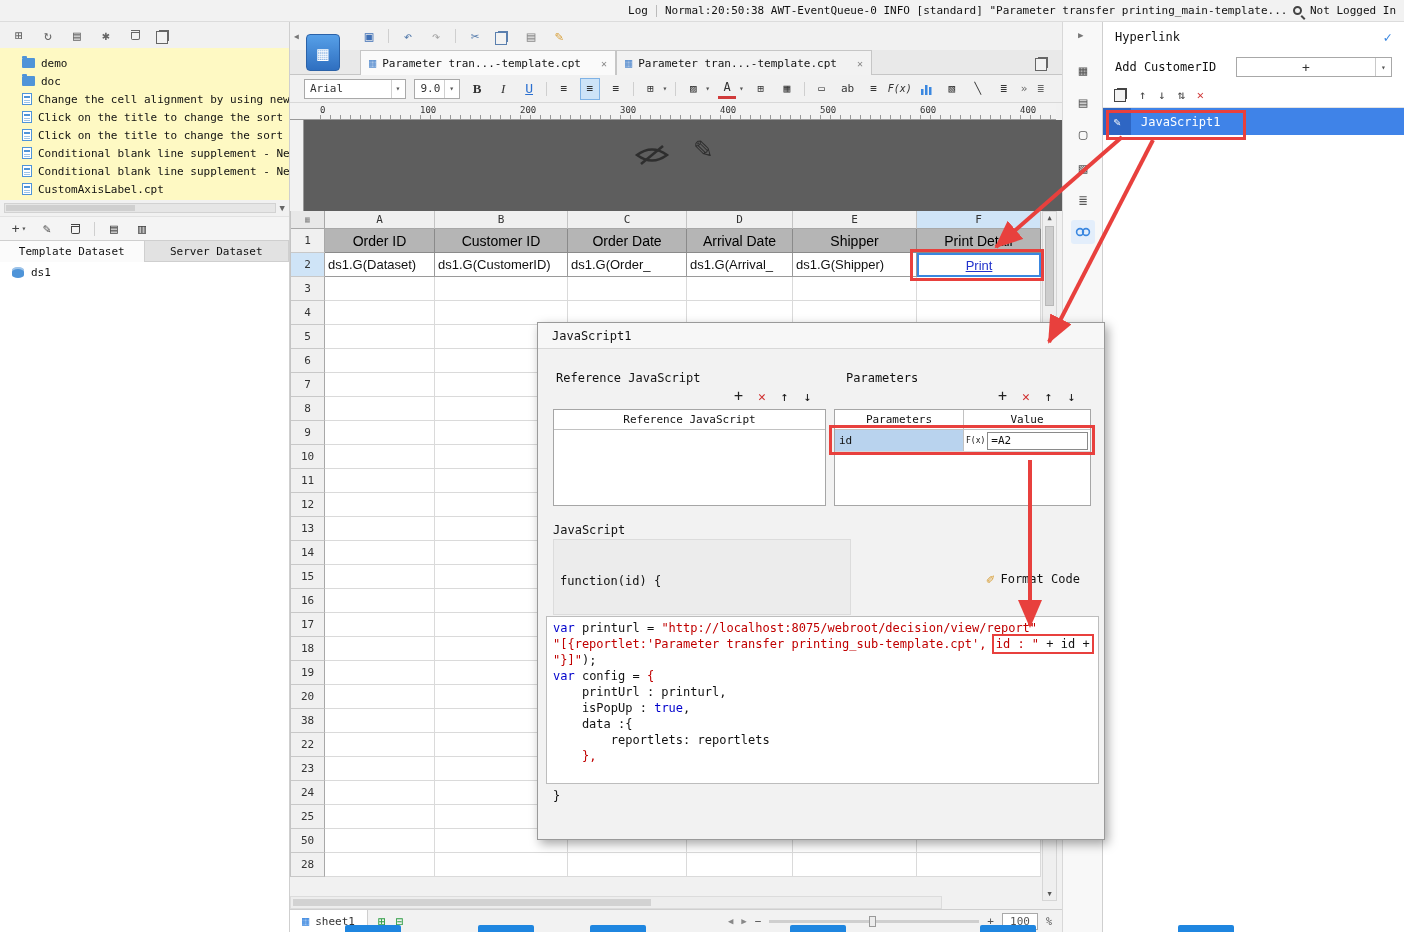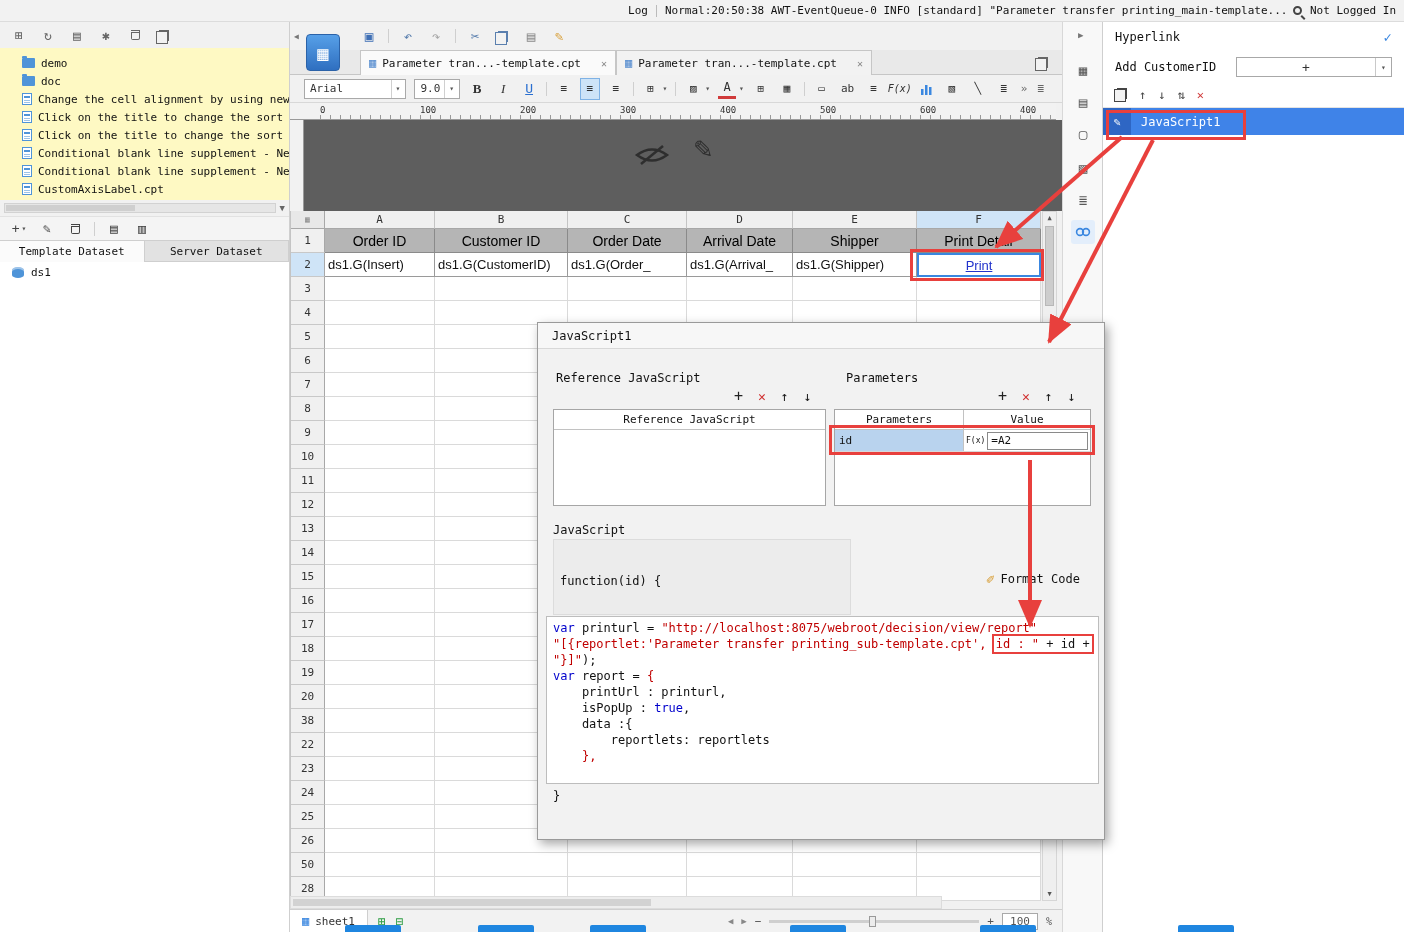--- a/index.html
+++ b/index.html
@@ -365,21 +365,21 @@
           <div class="g-rh">1</div>
           <div class="g-cell hdr" style="width: 110px;">Order ID</div>
           <div class="g-cell hdr" style="width: 133px;">Customer ID</div>
           <div class="g-cell hdr" style="width: 119px;">Order Date</div>
           <div class="g-cell hdr" style="width: 106px;">Arrival Date</div>
           <div class="g-cell hdr" style="width: 124px;">Shipper</div>
           <div class="g-cell hdr" style="width: 124px;">Print Detail</div>
         </div>
         <div class="g-row">
           <div class="g-rh sel">2</div>
-          <div class="g-cell data" style="width: 110px;">ds1.G(Insert)</div>
+          <div class="g-cell data" style="width: 110px;">ds1.G(Dataset)</div>
           <div class="g-cell data" style="width: 133px;">ds1.G(CustomerID)</div>
           <div class="g-cell data" style="width: 119px;">ds1.G(Order_</div>
           <div class="g-cell data" style="width: 106px;">ds1.G(Arrival_</div>
           <div class="g-cell data" style="width: 124px;">ds1.G(Shipper)</div>
           <div class="g-cell data print-cell" style="width: 124px;">Print</div>
         </div>
         <div class="g-row">
           <div class="g-rh">3</div>
           <div class="g-cell" style="width: 110px;"></div>
           <div class="g-cell" style="width: 133px;"></div>
@@ -572,29 +572,20 @@
           <div class="g-rh">24</div>
           <div class="g-cell" style="width: 110px;"></div>
           <div class="g-cell" style="width: 133px;"></div>
           <div class="g-cell" style="width: 119px;"></div>
           <div class="g-cell" style="width: 106px;"></div>
           <div class="g-cell" style="width: 124px;"></div>
           <div class="g-cell" style="width: 124px;"></div>
         </div>
         <div class="g-row">
           <div class="g-rh">25</div>
-          <div class="g-cell" style="width: 110px;"></div>
-          <div class="g-cell" style="width: 133px;"></div>
-          <div class="g-cell" style="width: 119px;"></div>
-          <div class="g-cell" style="width: 106px;"></div>
-          <div class="g-cell" style="width: 124px;"></div>
-          <div class="g-cell" style="width: 124px;"></div>
-        </div>
-        <div class="g-row">
-          <div class="g-rh">26</div>
           <div class="g-cell" style="width: 110px;"></div>
           <div class="g-cell" style="width: 133px;"></div>
           <div class="g-cell" style="width: 119px;"></div>
           <div class="g-cell" style="width: 106px;"></div>
           <div class="g-cell" style="width: 124px;"></div>
           <div class="g-cell" style="width: 124px;"></div>
         </div>
         <div class="g-row">
           <div class="g-rh">50</div>
           <div class="g-cell" style="width: 110px;"></div>
@@ -725,21 +716,21 @@
       <span class="sig-text">function(id) {</span>
     </div>
     <div class="format-code">
       <span class="fc-icon">✐</span>
       <span>Format Code</span>
     </div>
     <div class="code-area">
         <div class="code-line"><span class="tok-kw">var</span><span class="tok-p"> printurl = </span><span class="tok-str">"http://localhost:8075/webroot/decision/view/report"</span></div>
         <div class="code-line"><span class="tok-str">"[{reportlet:'Parameter transfer printing_sub-template.cpt', </span><span class="ann-inline"><span class="tok-str">id : " </span><span class="tok-p">+ id +</span></span></div>
         <div class="code-line"><span class="tok-str">"}]"</span><span class="tok-p">);</span></div>
-        <div class="code-line"><span class="tok-kw">var</span><span class="tok-p"> report = </span><span class="tok-str">{</span></div>
+        <div class="code-line"><span class="tok-kw">var</span><span class="tok-p"> config = </span><span class="tok-str">{</span></div>
         <div class="code-line"><span class="tok-p">    printUrl : printurl,</span></div>
         <div class="code-line"><span class="tok-p">    isPopUp : </span><span class="tok-kw">true</span><span class="tok-p">,</span></div>
         <div class="code-line"><span class="tok-p">    data :{</span></div>
         <div class="code-line"><span class="tok-p">        reportlets: reportlets</span></div>
         <div class="code-line"><span class="tok-p">    </span><span class="tok-str">},</span></div>
       </div>
     <div class="code-close">}</div>
   </div>
 
   <div class="ann-box" id="ann-print"></div>

